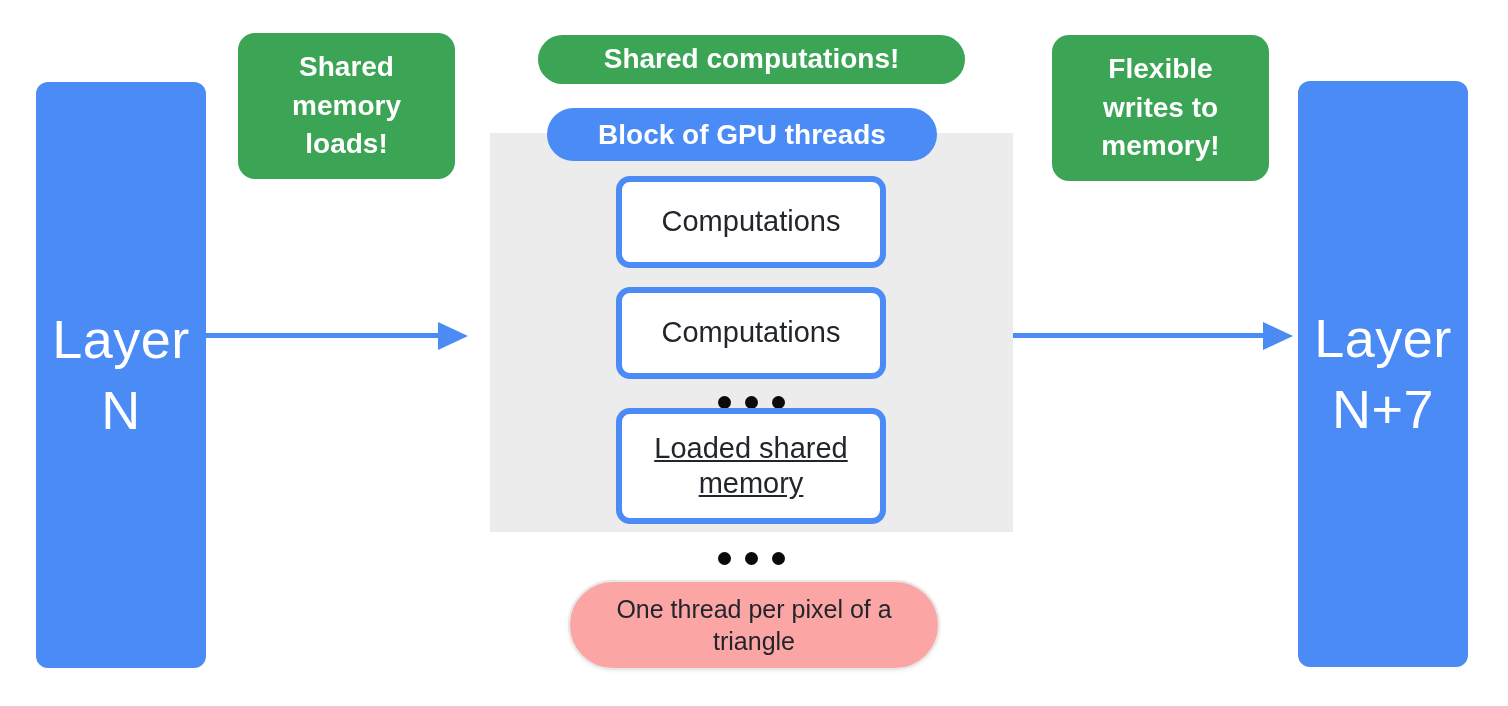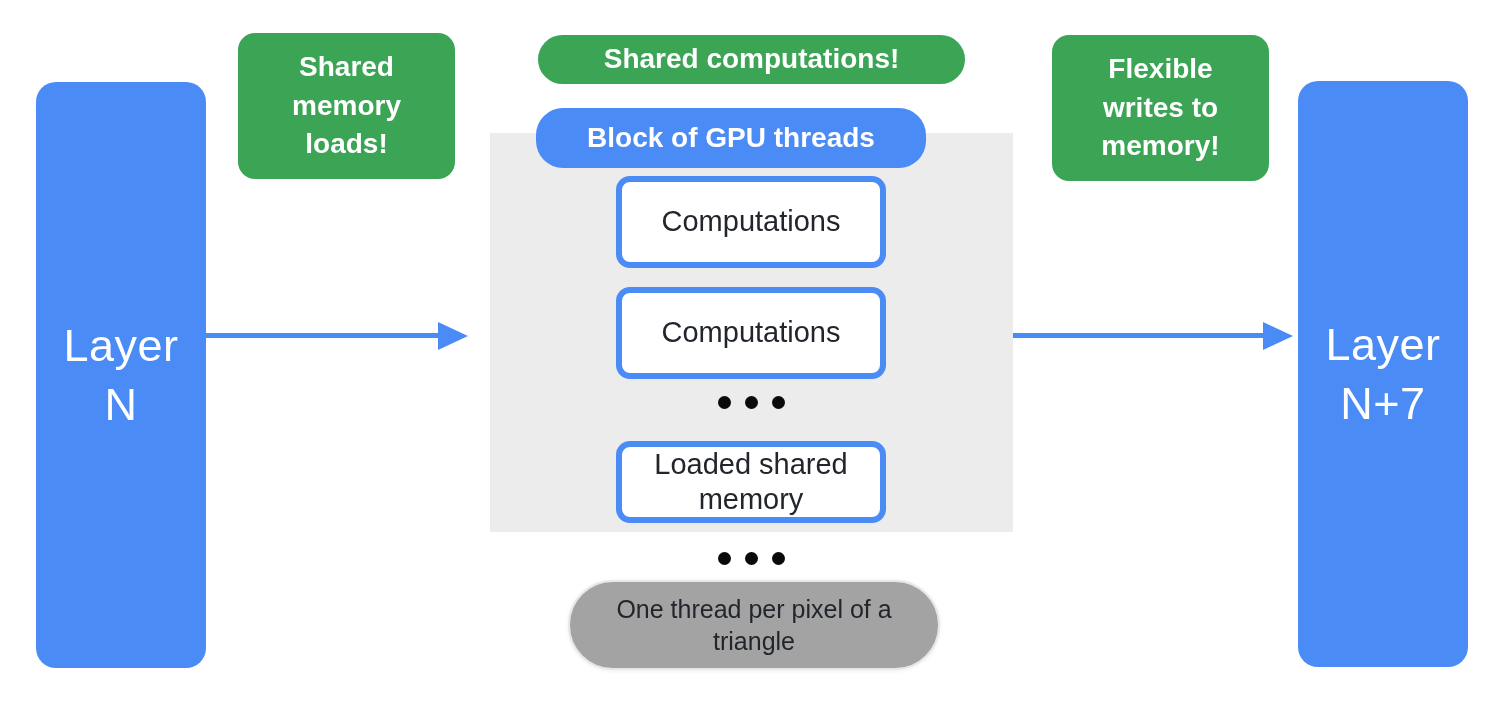--- a/index.html
+++ b/index.html
@@ -15,28 +15,28 @@
     font-family: "Liberation Sans", "DejaVu Sans", sans-serif;
     overflow: hidden;
   }
 
   
   .layer-box {
     position: absolute;
     width: 170px;
     height: 586px;
     background: var(--color-blue, #4a8bf5);
-    border-radius: 20px;
+    border-radius: 12px;
     color: #ffffff;
     display: flex;
     flex-direction: column;
     align-items: center;
     justify-content: center;
     text-align: center;
-    font-size: 45px;
+    font-size: 54px;
     font-weight: 500;
     line-height: 1.32;
     letter-spacing: 0.5px;
   }
   .layer-left  { left: 36px;   top: 82px; }
   .layer-right { left: 1298px; top: 81px; }
 
   
   .green-callout {
     position: absolute;
@@ -75,24 +75,24 @@
     top: 133px;
     width: 523px;
     height: 399px;
     background: var(--color-panel_gray, #ececec);
     z-index: 1;
   }
 
   
   .blue-pill {
     position: absolute;
-    left: 536px;
+    left: 547px;
     top: 108px;
     width: 390px;
-    height: 60px;
+    height: 53px;
     border-radius: 27px;
     background: var(--color-blue, #4a8bf5);
     color: #ffffff;
     font-weight: 700;
     font-size: 28px;
     display: flex;
     align-items: center;
     justify-content: center;
     z-index: 3;
   }
@@ -111,21 +111,21 @@
     line-height: 1.22;
     display: flex;
     align-items: center;
     justify-content: center;
     text-align: center;
     padding: 0 24px;
     z-index: 2;
   }
   .thread-box-1 { top: 176px; height: 92px; }
   .thread-box-2 { top: 287px; height: 92px; }
-  .thread-box-3 { top: 441px; height: 82px; }
+  .thread-box-3 { top: 408px; height: 116px; text-decoration: underline; }
 
   
   .dots-row {
     position: absolute;
     display: flex;
     gap: 14px;
     z-index: 2;
   }
   .dots-inner { left: 718px; top: 396px; }
   .dots-outer { left: 718px; top: 552px; }
@@ -136,21 +136,21 @@
     background: #0a0a0a;
   }
 
   
   .note-pill {
     position: absolute;
     left: 568px;
     top: 580px;
     width: 372px;
     height: 90px;
-    background: #a3a3a3;
+    background: #fca5a5;
     border: 2px solid #e7e7e7;
     border-radius: 46px;
     box-shadow: 0 1px 4px rgba(0,0,0,0.07);
     box-sizing: border-box;
     color: var(--color-dark_text, #22262c);
     font-size: 25px;
     line-height: 1.3;
     display: flex;
     align-items: center;
     justify-content: center;

